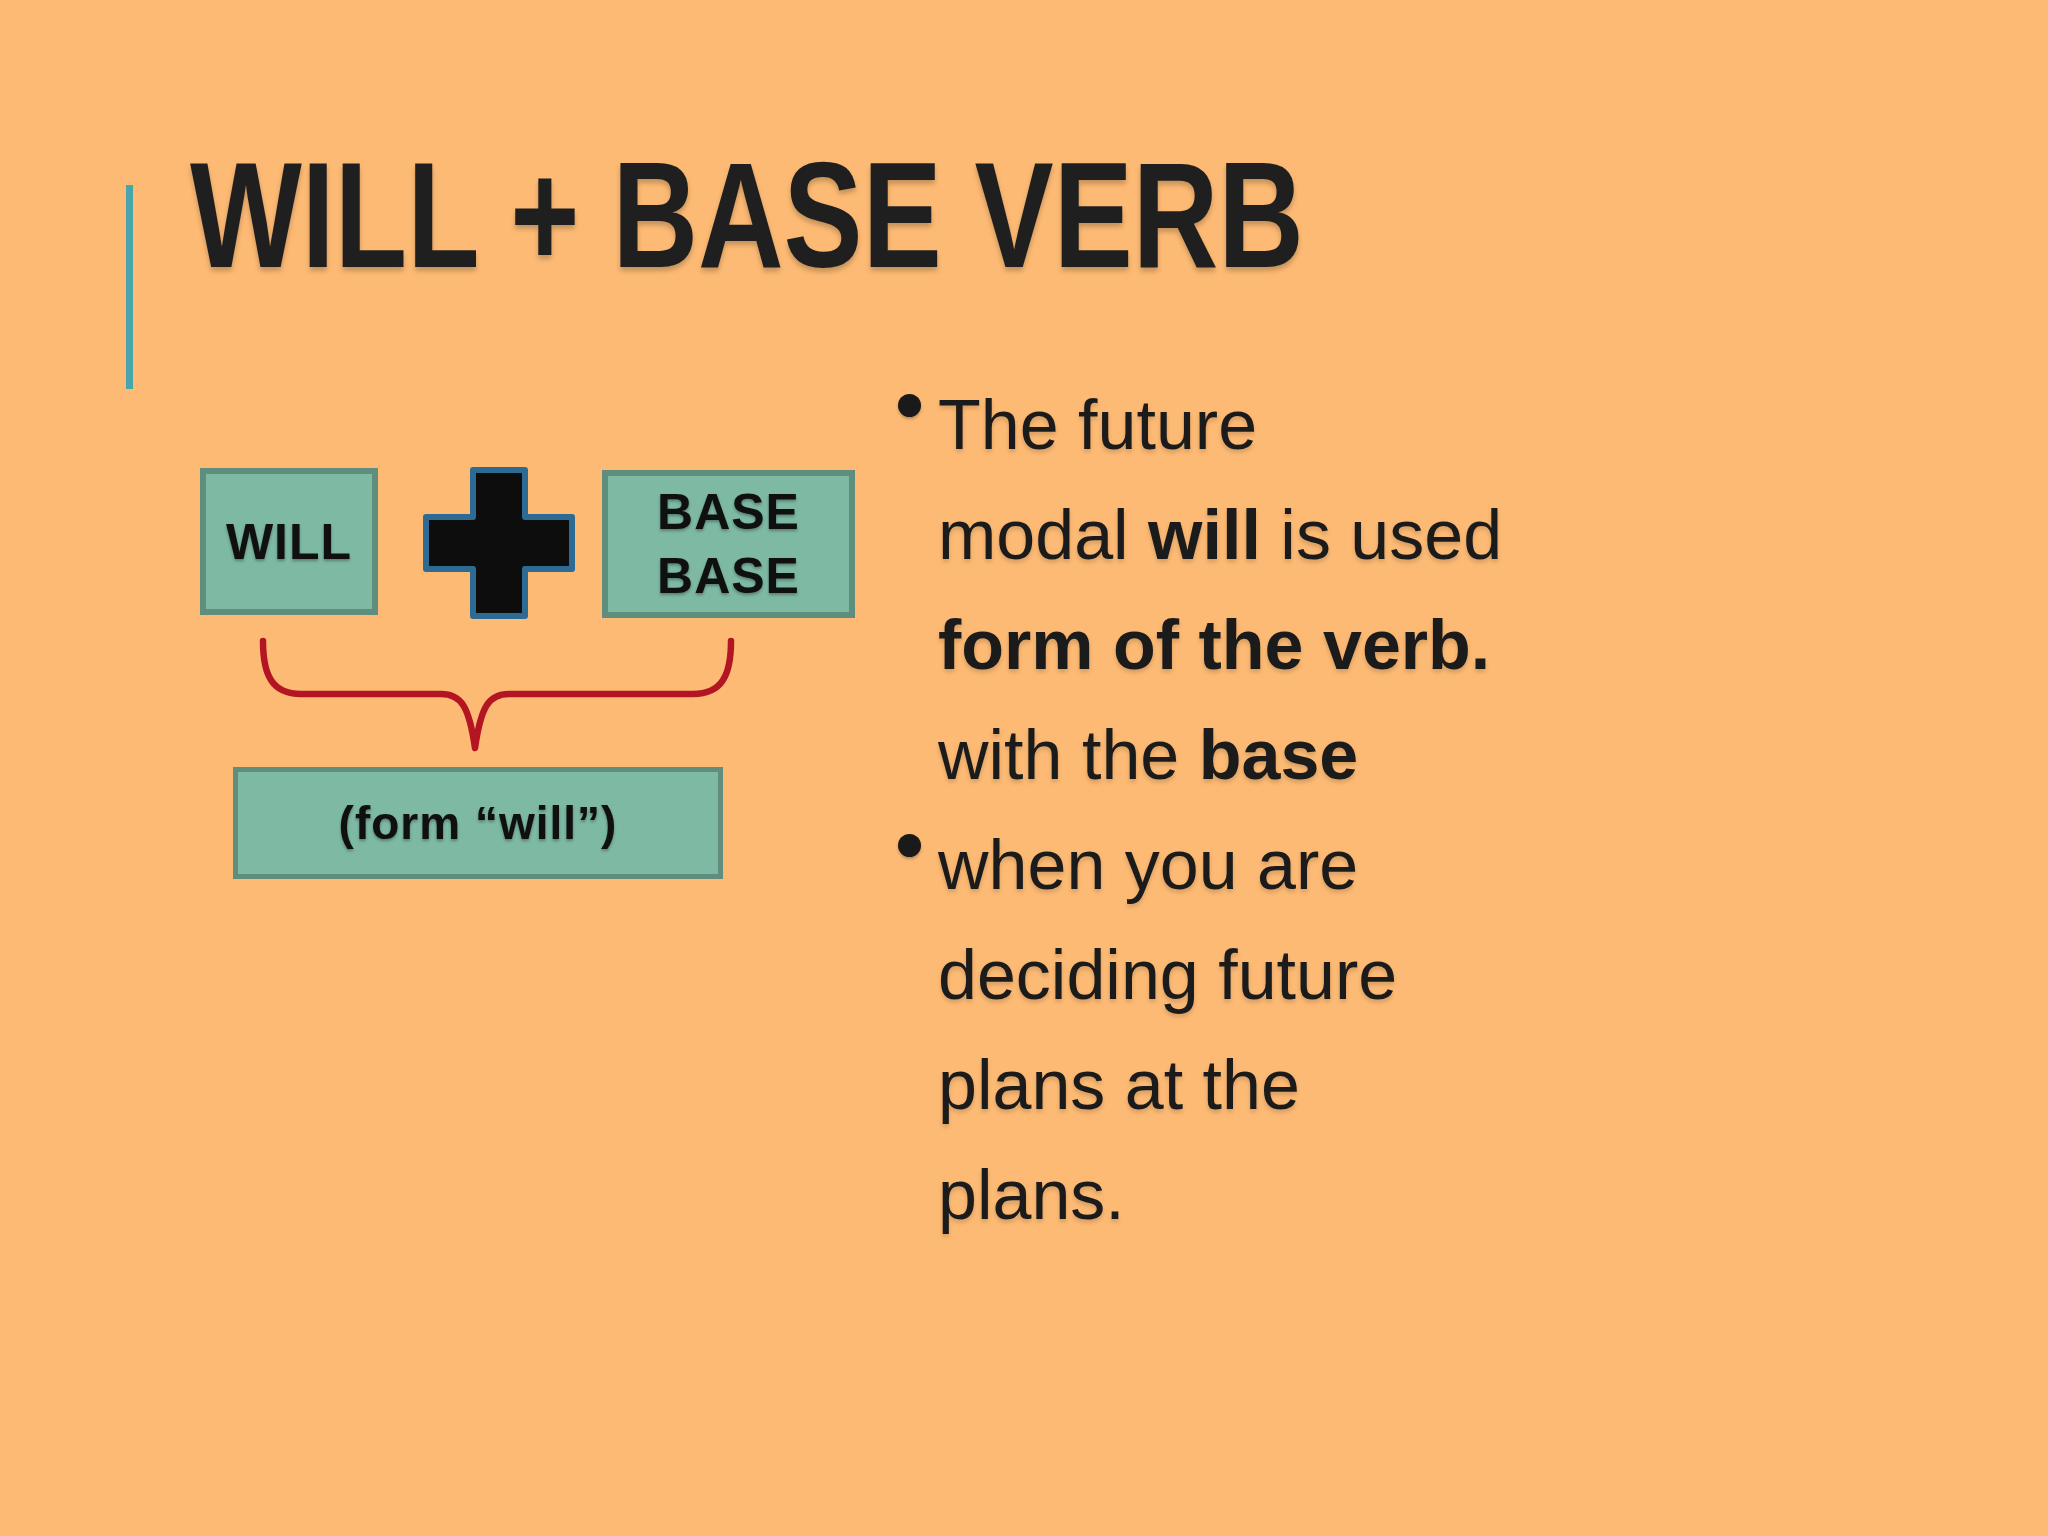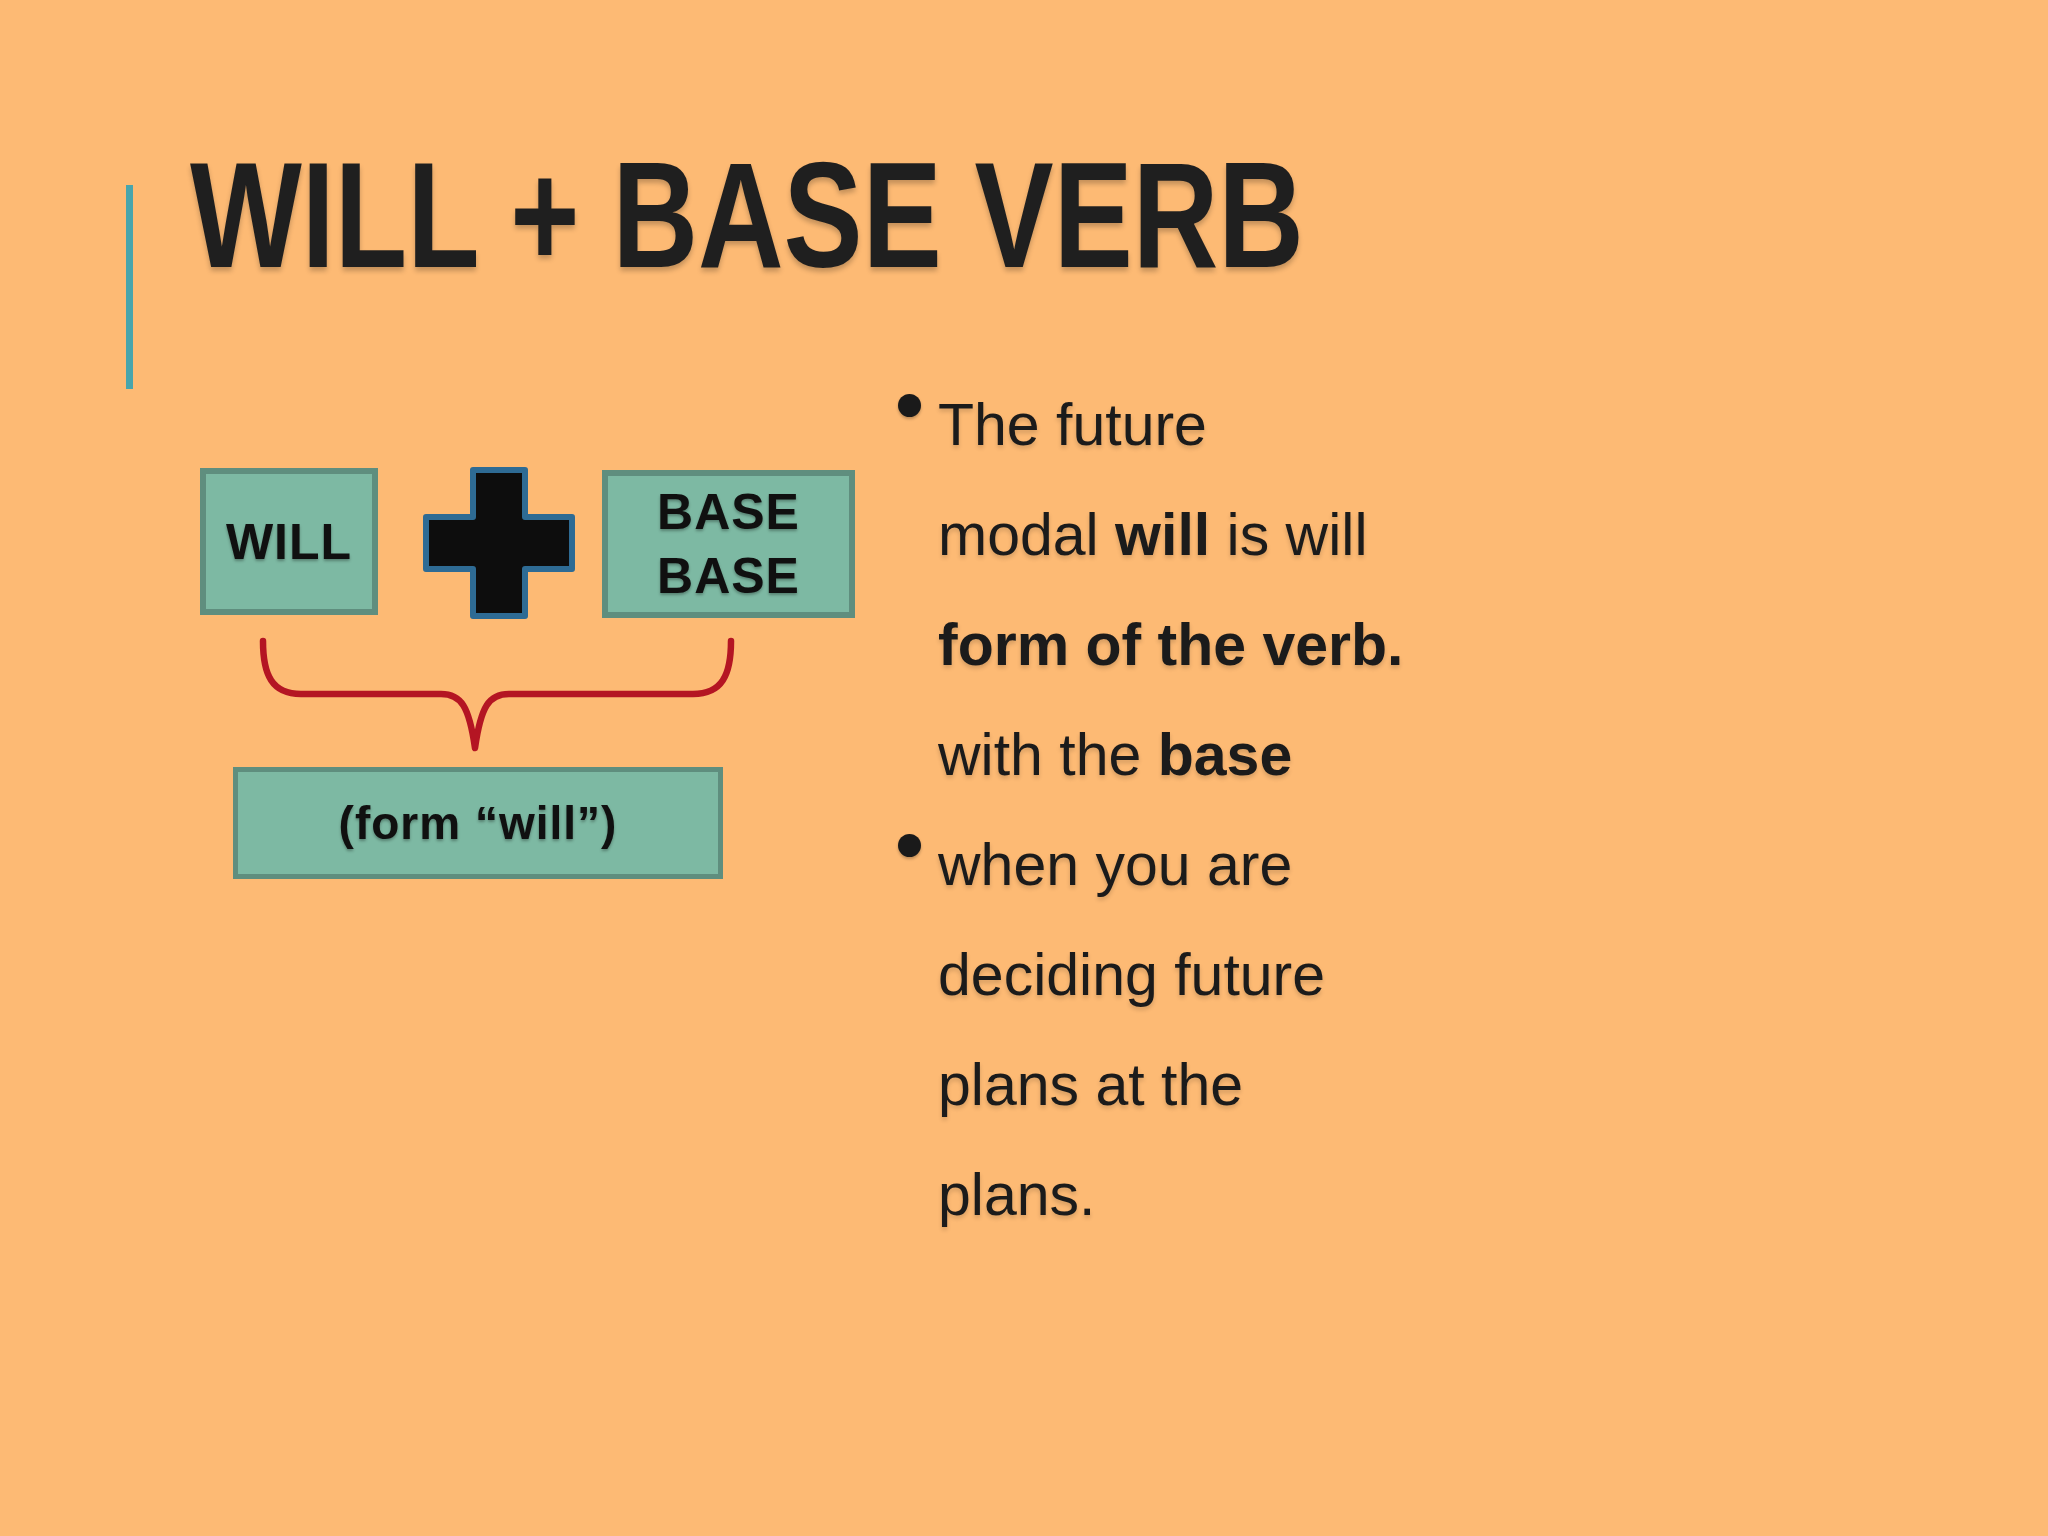--- a/index.html
+++ b/index.html
@@ -47,21 +47,21 @@
   .will-box{left:200px;top:468px;width:178px;height:147px;font-size:50px;letter-spacing:1px;}
   .base-box{left:602px;top:470px;width:253px;height:148px;font-size:50px;line-height:64px;letter-spacing:1px;}
   .form-box{left:233px;top:767px;width:490px;height:112px;font-size:46px;border-width:5px;letter-spacing:1px;}
   .plus-wrap{position:absolute;left:423px;top:467px;width:152px;height:152px;}
   .brace-wrap{position:absolute;left:255px;top:633px;width:485px;height:130px;}
   
   .bullets{
     position:absolute;
     left:880px;top:370px;width:1050px;
     list-style:none;margin:0;padding:0;
-    font-size:59px;line-height:110px;
+    font-size:70px;line-height:110px;
     color:#1b1b1b;
     text-shadow:0 3px 4px rgba(0,0,0,0.16);
   }
   .bullets li{position:relative;padding-left:58px;margin:0;}
   .bullet-dot{
     position:absolute;left:18px;top:24px;
     width:23px;height:23px;border-radius:50%;
     background:#1a1a1a;box-shadow:0 2px 3px rgba(0,0,0,0.25);
   }
   .bullet-line{display:block;white-space:nowrap;}
@@ -100,21 +100,21 @@
   </div>
 
   <div class="gbox form-box">
     <span>(form “will”)</span>
   </div>
 
   <ul class="bullets" id="bullet-list">
       <li>
         <span class="bullet-dot"></span>
         <span class="bullet-line"><span>The future</span></span>
-        <span class="bullet-line"><span>modal </span><b>will</b><span> is will</span></span>
+        <span class="bullet-line"><span>modal </span><b>will</b><span> is used</span></span>
         <span class="bullet-line"><b>form of the verb.</b></span>
         <span class="bullet-line"><span>with the </span><b>base</b></span>
       </li>
       <li>
         <span class="bullet-dot"></span>
         <span class="bullet-line"><span>when you are</span></span>
         <span class="bullet-line"><span>deciding future</span></span>
         <span class="bullet-line"><span>plans at the</span></span>
         <span class="bullet-line"><span>plans.</span></span>
       </li>

